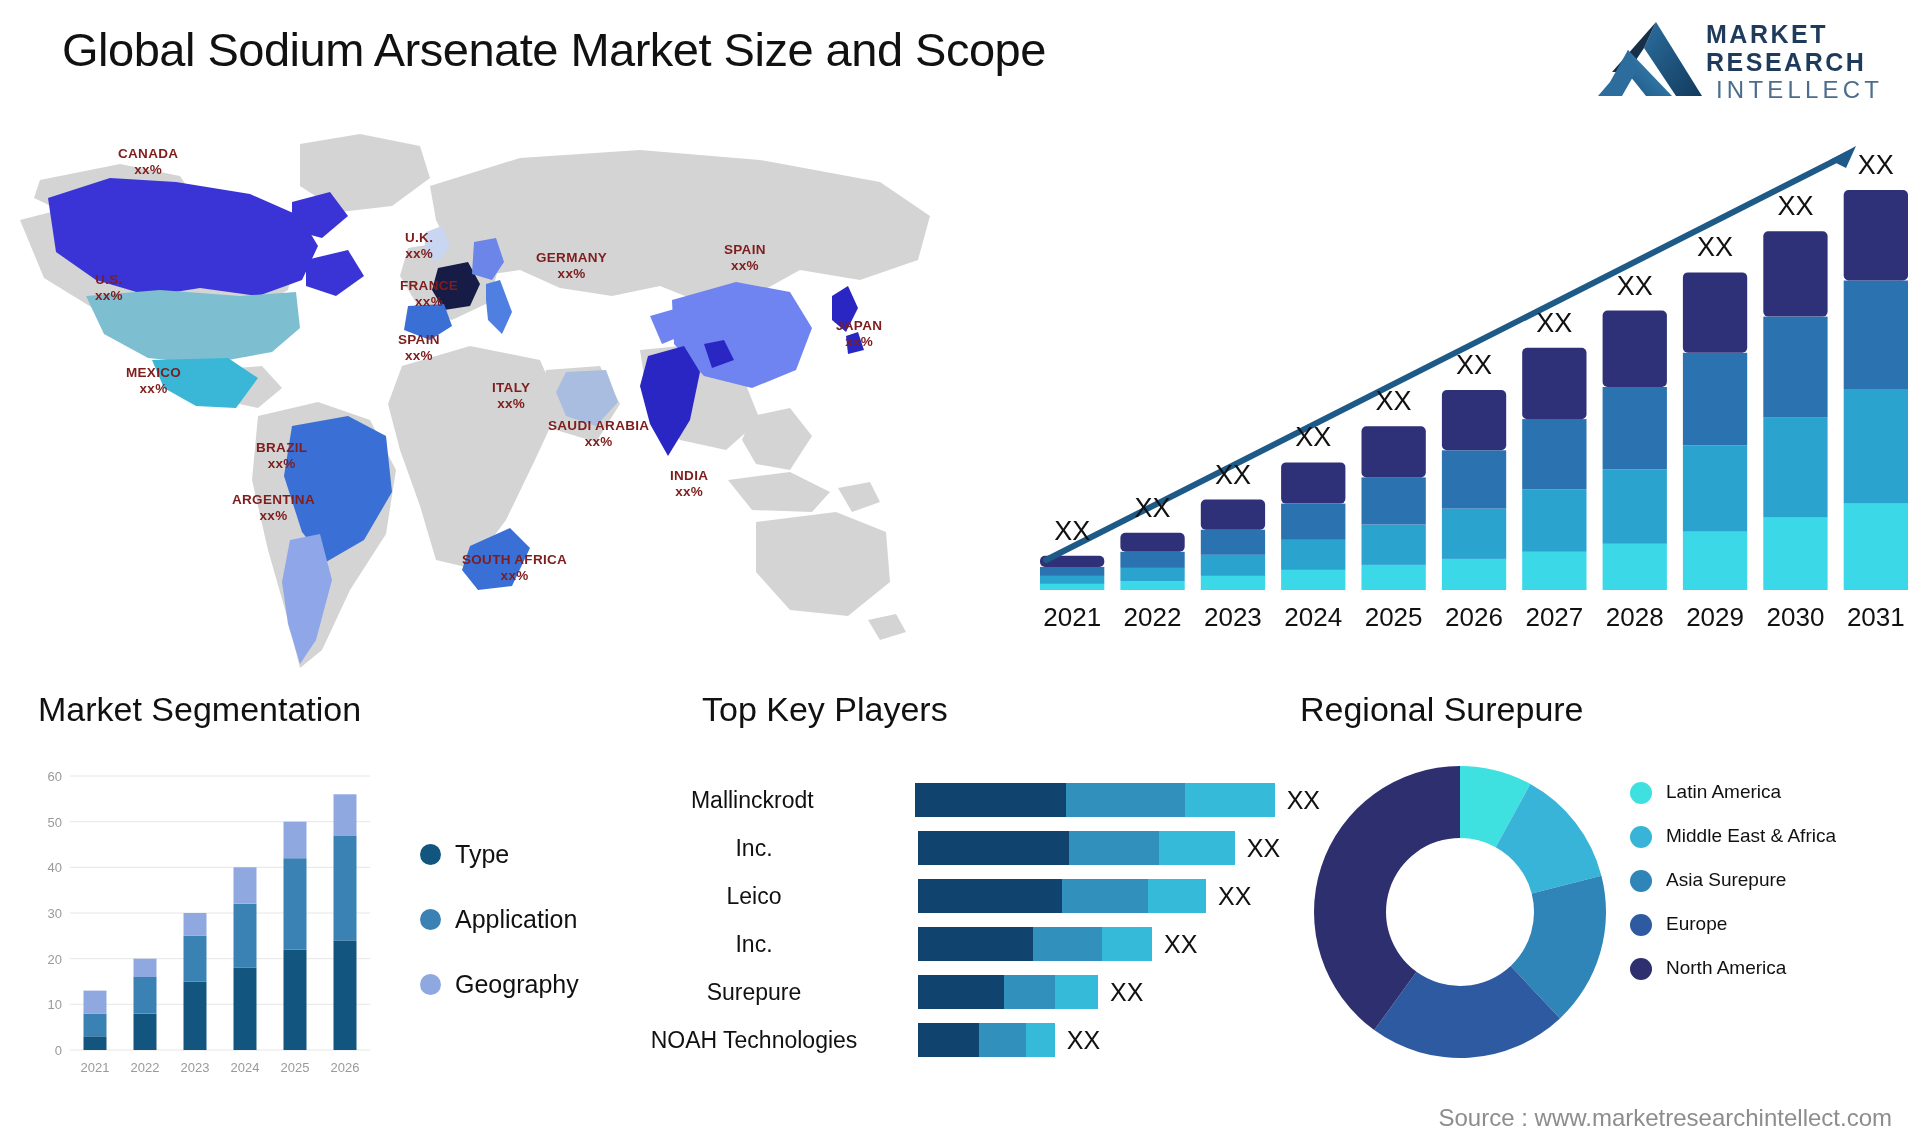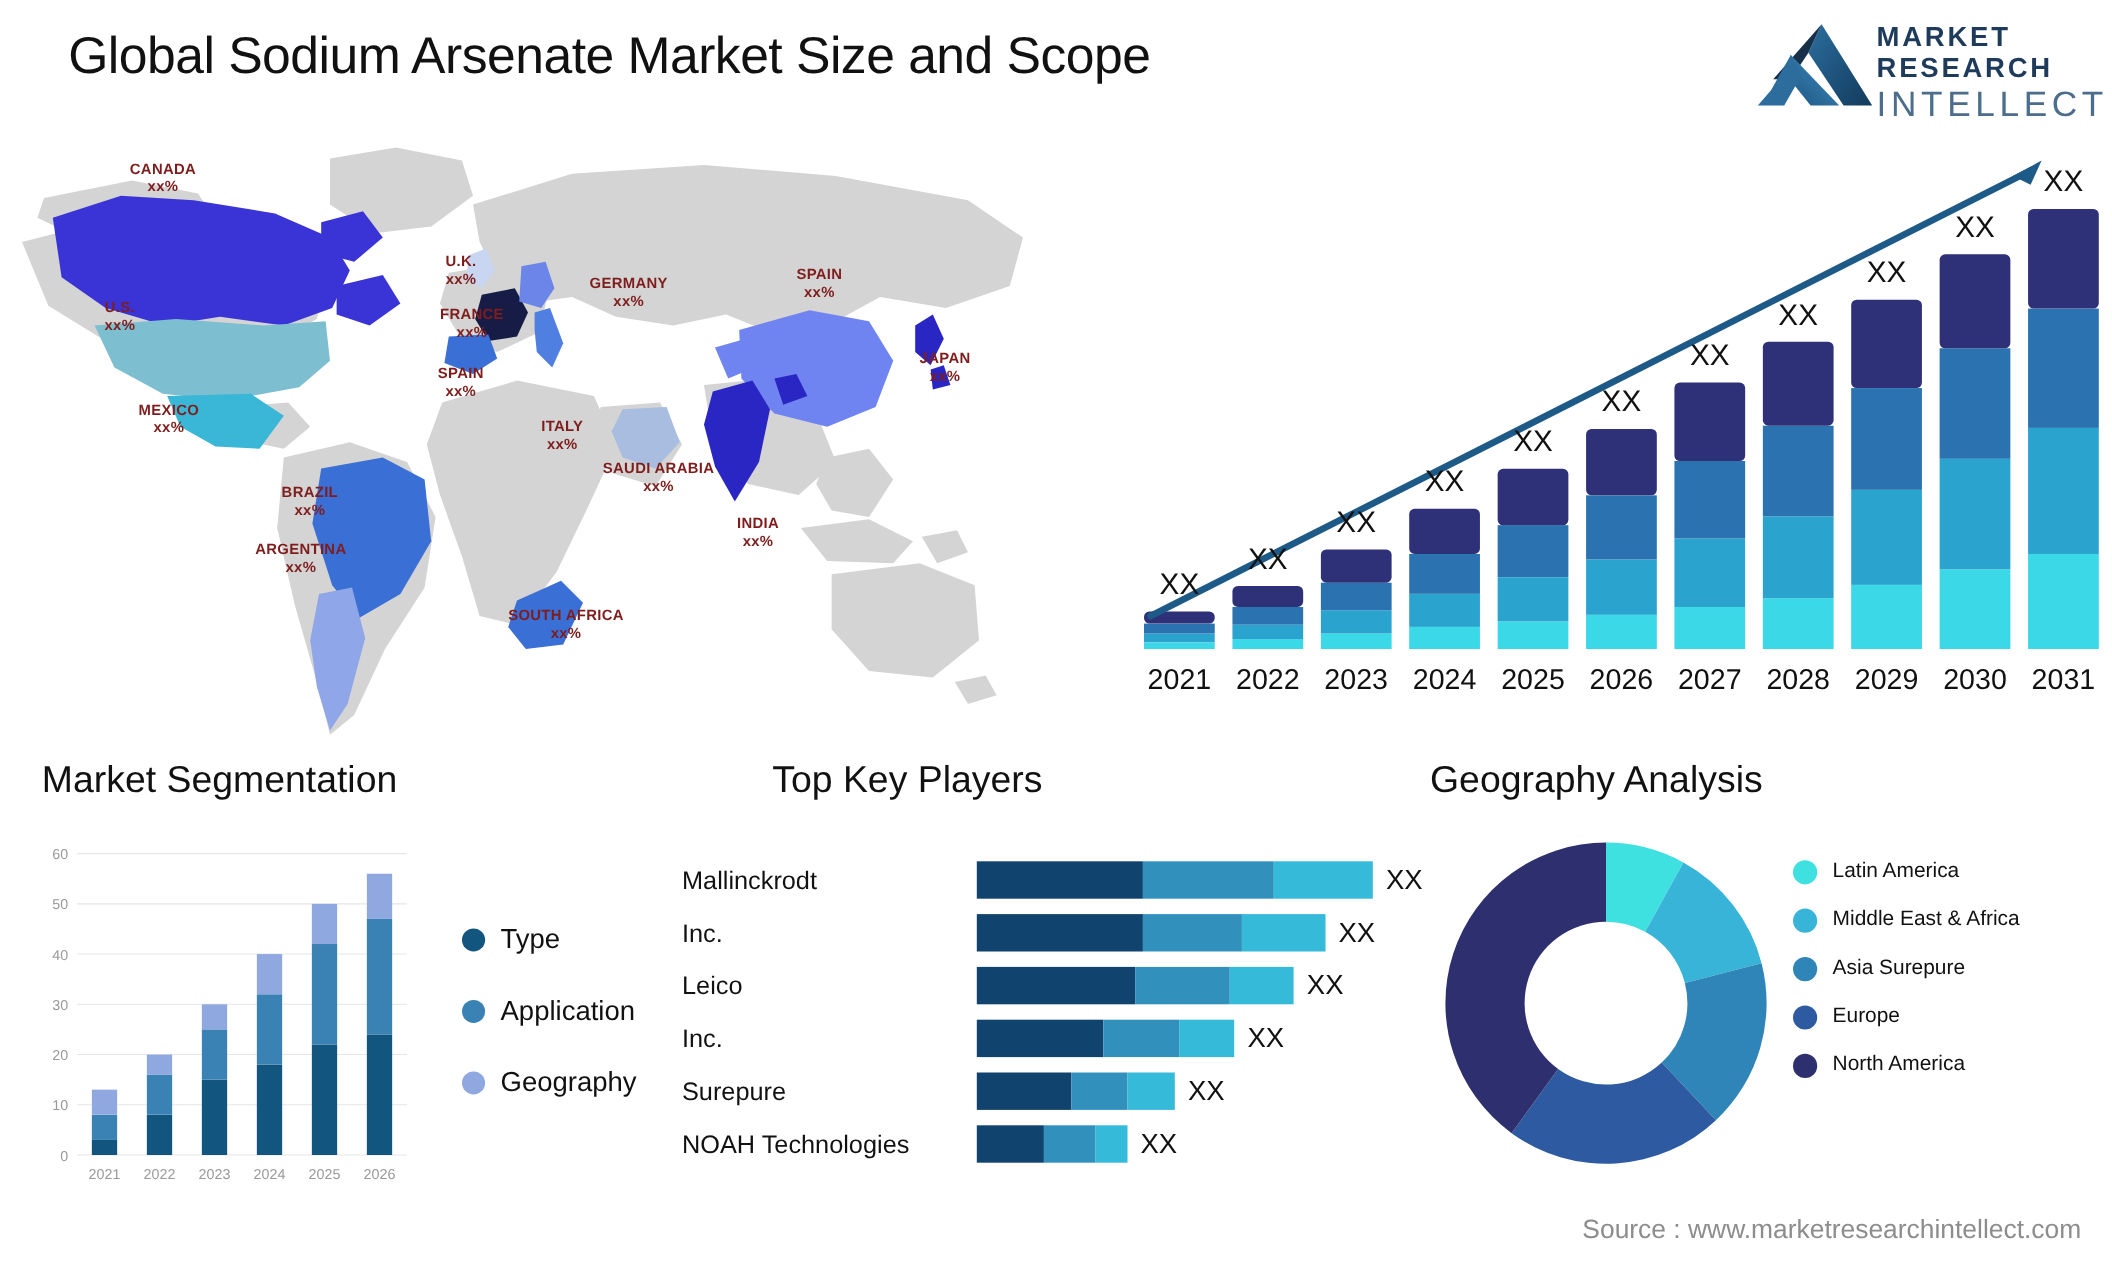--- a/index.html
+++ b/index.html
@@ -6,21 +6,21 @@
   body{width:1920px;height:1146px;font-family:"Liberation Sans",sans-serif;color:#1a1a1a;overflow:hidden;position:relative;}
 
   
   #header{position:absolute;left:0;top:0;width:1920px;height:120px;}
   #page-title{position:absolute;left:62px;top:22px;font-size:47px;font-weight:400;letter-spacing:-0.5px;
               font-family:"Liberation Sans",sans-serif;color:#111;white-space:nowrap;}
   #logo{position:absolute;right:22px;top:14px;width:300px;height:92px;}
   #logo-mark{position:absolute;left:0;top:6px;width:104px;height:78px;}
   #logo-text{position:absolute;left:108px;top:6px;width:196px;}
   .logo-line1,.logo-line2{font-size:25px;font-weight:700;letter-spacing:2.5px;color:#1f3b5c;line-height:1.12;}
-  .logo-line3{font-size:32px;font-weight:400;letter-spacing:4.2px;color:#4c6d8c;line-height:1.18;}
+  .logo-line3{font-size:24px;font-weight:400;letter-spacing:4.2px;color:#4c6d8c;line-height:1.18;margin-left:10px;}
 
   
   #map-panel{position:absolute;left:0px;top:120px;width:960px;height:560px;}
   #world-map{position:absolute;left:0;top:0;width:960px;height:560px;}
   .map-label{position:absolute;font-size:13.5px;font-weight:700;color:#7f1d1d;
              text-align:center;line-height:1.18;letter-spacing:.3px;white-space:nowrap;}
 
   
   #forecast-panel{position:absolute;left:1000px;top:120px;width:920px;height:560px;}
   #forecast-svg{position:absolute;left:0;top:0;}
@@ -35,21 +35,21 @@
   #seg-svg{position:absolute;left:10px;top:72px;}
   #seg-legend{position:absolute;left:400px;top:150px;}
   .seg-leg-row{display:flex;align-items:center;margin-bottom:36px;}
   .seg-dot{width:21px;height:21px;border-radius:50%;margin-right:14px;flex:none;}
   .seg-leg-label{font-size:25px;color:#111;}
 
   
   #players-panel{position:absolute;left:620px;top:690px;width:700px;height:450px;}
   #players-rows{position:absolute;left:0;top:86px;width:700px;}
   .pl-row{position:relative;height:48px;display:flex;align-items:center;}
-  .pl-name{width:268px;text-align:left;padding-right:0;font-size:23px;color:#111;white-space:nowrap;}
+  .pl-name{width:268px;text-align:center;padding-right:30px;font-size:23px;color:#111;white-space:nowrap;}
   .pl-bar{height:34px;display:flex;flex:none;}
   .pl-seg{height:100%;}
   .pl-xx{font-size:25px;color:#111;margin-left:12px;}
 
   
   #region-panel{position:absolute;left:1300px;top:690px;width:620px;height:450px;}
   #donut{position:absolute;left:10px;top:72px;}
   #region-legend{position:absolute;left:330px;top:90px;}
   .rg-row{display:flex;align-items:flex-start;margin-bottom:20px;}
   .rg-dot{width:22px;height:22px;border-radius:50%;margin-right:14px;flex:none;margin-top:2px;}
@@ -424,21 +424,21 @@
           <div class="pl-seg" style="background: rgb(16, 67, 110); width: 44.7368%;"></div>
           <div class="pl-seg" style="background: rgb(50, 144, 189); width: 34.2105%;"></div>
           <div class="pl-seg" style="background: rgb(53, 186, 218); width: 21.0526%;"></div>
         </div>
         <div class="pl-xx">XX</div>
       </div>
     </div>
 </div>
 
 <div id="region-panel">
-  <div class="sec-title" style="left:0px;top:0;">Geography Analysis</div>
+  <div class="sec-title" style="left:0px;top:0;">Regional Surepure</div>
   <svg id="donut" width="300" height="300" viewBox="0 0 300 300">
     <g id="donut-slices">
         <path d="M150 4 A146 146 0 0 1 220.33603641885043 22.05922471359591 L185.64977188352694 85.1533056767541 A74 74 0 0 0 150 76 Z" fill="#3fe0e0"></path>
         <path d="M220.33603641885043 22.05922471359591 A146 146 0 0 1 291.41314152478014 113.69127647393121 L221.6751539235187 131.59694834980075 A74 74 0 0 0 185.64977188352694 85.1533056767541 Z" fill="#38b4d8"></path>
         <path d="M291.41314152478014 113.69127647393121 A146 146 0 0 1 249.94387746558854 256.42941960352607 L200.65648583872297 203.94367842918444 A74 74 0 0 0 221.6751539235187 131.59694834980075 Z" fill="#2f84b8"></path>
         <path d="M249.94387746558854 256.42941960352607 A146 146 0 0 1 64.18335316529894 268.11648117874233 L106.50389133035699 209.8672575837461 A74 74 0 0 0 200.65648583872297 203.94367842918444 Z" fill="#2d5aa0"></path>
         <path d="M64.18335316529894 268.11648117874233 A146 146 0 0 1 149.99999999999997 4 L150 76 A74 74 0 0 0 106.50389133035699 209.8672575837461 Z" fill="#2e2f6e"></path>
       </g>
   </svg>
   <div id="region-legend">

